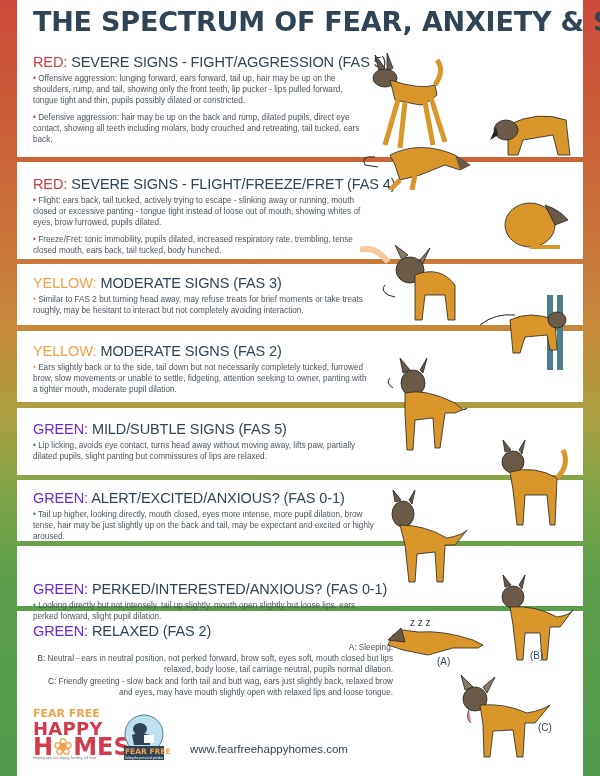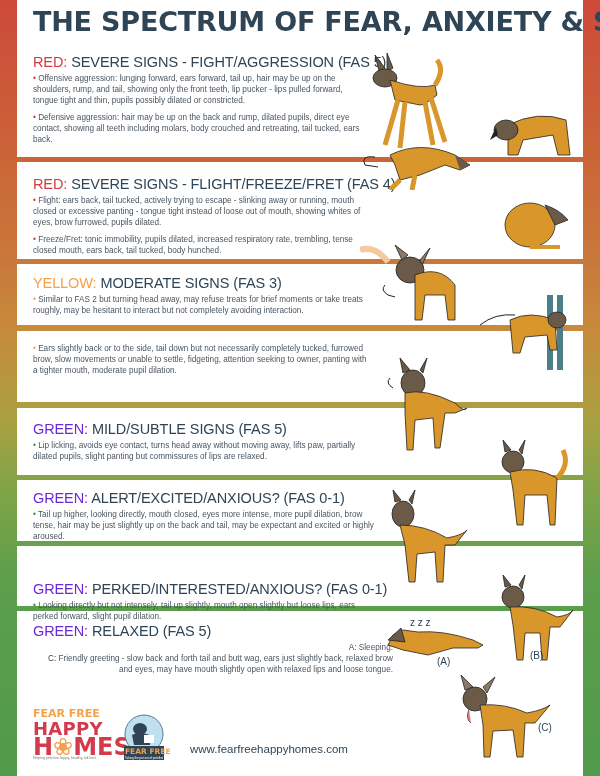--- a/index.html
+++ b/index.html
@@ -100,41 +100,43 @@
   <p><span class="bullet red">•</span> <span>Flight: ears back, tail tucked, actively trying to escape - slinking away or running, mouth closed or excessive panting - tongue tight instead of loose out of mouth, showing whites of eyes, brow furrowed, pupils dilated.</span></p>
   <p><span class="bullet red">•</span> <span>Freeze/Fret: tonic immobility, pupils dilated, increased respiratory rate, trembling, tense closed mouth, ears back, tail tucked, body hunched.</span></p>
 </div>
 
 <div class="sec" style="top:275px; width:340px;">
   <h2><span class="lvl yellow">YELLOW:</span> <span>MODERATE SIGNS (FAS 3)</span></h2>
   <p><span class="bullet yellow">•</span> <span>Similar to FAS 2 but turning head away, may refuse treats for brief moments or take treats roughly, may be hesitant to interact but not completely avoiding interaction.</span></p>
 </div>
 
 <div class="sec" style="top:343px; width:335px;">
+  <h2><span class="lvl yellow">YELLOW:</span> <span>MODERATE SIGNS (FAS 2)</span></h2>
   <p><span class="bullet yellow">•</span> <span>Ears slightly back or to the side, tail down but not necessarily completely tucked, furrowed brow, slow movements or unable to settle, fidgeting, attention seeking to owner, panting with a tighter mouth, moderate pupil dilation.</span></p>
 </div>
 
 <div class="sec" style="top:421px; width:335px;">
   <h2><span class="lvl green">GREEN:</span> <span>MILD/SUBTLE SIGNS (FAS 5)</span></h2>
   <p><span class="bullet green">•</span> <span>Lip licking, avoids eye contact, turns head away without moving away, lifts paw, partially dilated pupils, slight panting but commissures of lips are relaxed.</span></p>
 </div>
 
 <div class="sec" style="top:490px; width:345px;">
   <h2><span class="lvl green">GREEN:</span> <span>ALERT/EXCITED/ANXIOUS? (FAS 0-1)</span></h2>
   <p><span class="bullet green">•</span> <span>Tail up higher, looking directly, mouth closed, eyes more intense, more pupil dilation, brow tense, hair may be just slightly up on the back and tail, may be expectant and excited or highly aroused.</span></p>
 </div>
 
 <div class="sec" style="top:581px; width:340px;">
   <h2><span class="lvl green">GREEN:</span> <span>PERKED/INTERESTED/ANXIOUS? (FAS 0-1)</span></h2>
   <p><span class="bullet green">•</span> <span>Looking directly but not intensely, tail up slightly, mouth open slightly but loose lips, ears perked forward, slight pupil dilation.</span></p>
 </div>
 
 <div class="sec" style="top:623px; width:360px;">
-  <h2><span class="lvl green">GREEN:</span> <span>RELAXED (FAS 5)</span></h2>
+  <h2><span class="lvl green">GREEN:</span> <span>RELAXED (FAS 2)</span></h2>
   <p class="abc indent"><span class="key">A:</span> <span>Sleeping.</span></p>
+  <p class="abc indent"><span class="key">B:</span> <span>Neutral - ears in neutral position, not perked forward, brow soft, eyes soft, mouth closed but lips relaxed, body loose, tail carriage neutral, pupils normal dilation.</span></p>
   <p class="abc indent"><span class="key">C:</span> <span>Friendly greeting - slow back and forth tail and butt wag, ears just slightly back, relaxed brow and eyes, may have mouth slightly open with relaxed lips and loose tongue.</span></p>
 </div>
 
 <svg class="dog" style="left:365px; top:50px;" width="90" height="105" viewBox="0 0 90 105">
   <path d="M15 25 L10 5 L20 18 Z M22 22 L22 3 L28 18 Z" fill="#6b5a48" stroke="#222" stroke-width="0.8"></path>
   <ellipse cx="20" cy="28" rx="12" ry="9" fill="#6b5a48" stroke="#222" stroke-width="0.8"></ellipse>
   <path d="M25 30 Q55 40 70 35 L72 45 Q60 55 55 55 L30 50 Z" fill="#d9972b" stroke="#222" stroke-width="0.8"></path>
   <path d="M70 35 Q80 20 72 10" fill="none" stroke="#d9972b" stroke-width="5"></path>
   <path d="M33 50 L20 95 M40 52 L35 98 M60 52 L68 95 M66 48 L80 92" stroke="#d9972b" stroke-width="5" fill="none"></path>
 </svg>

